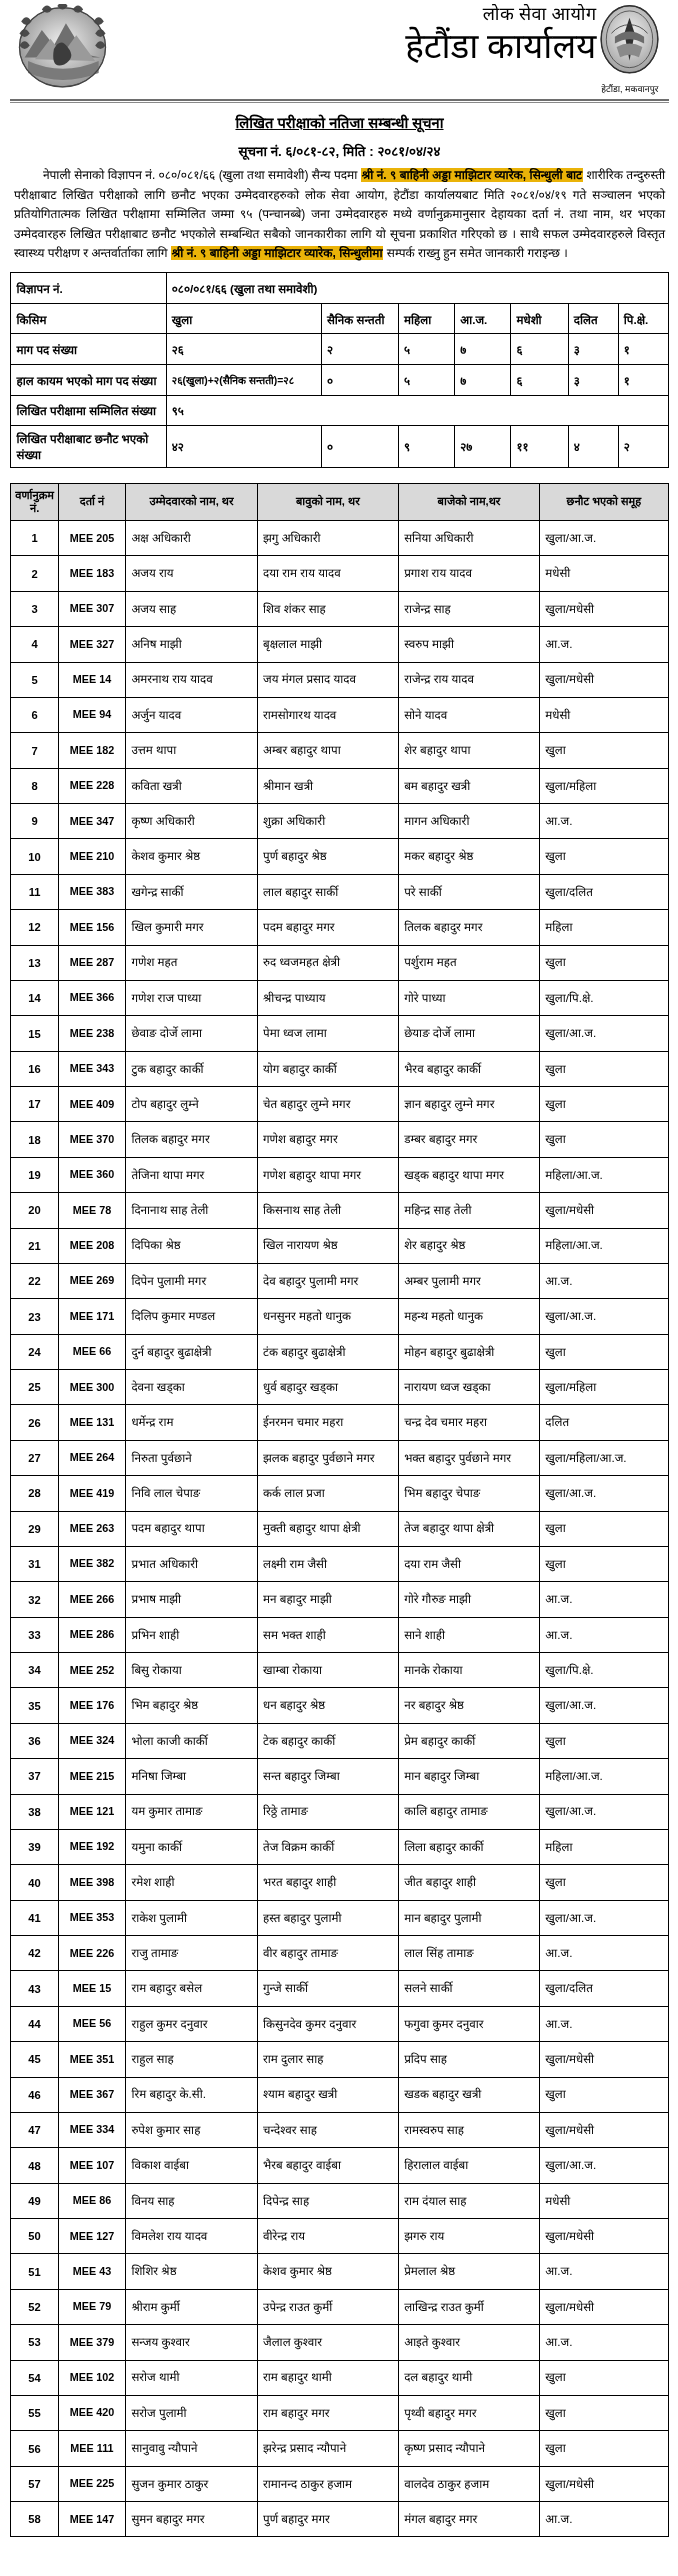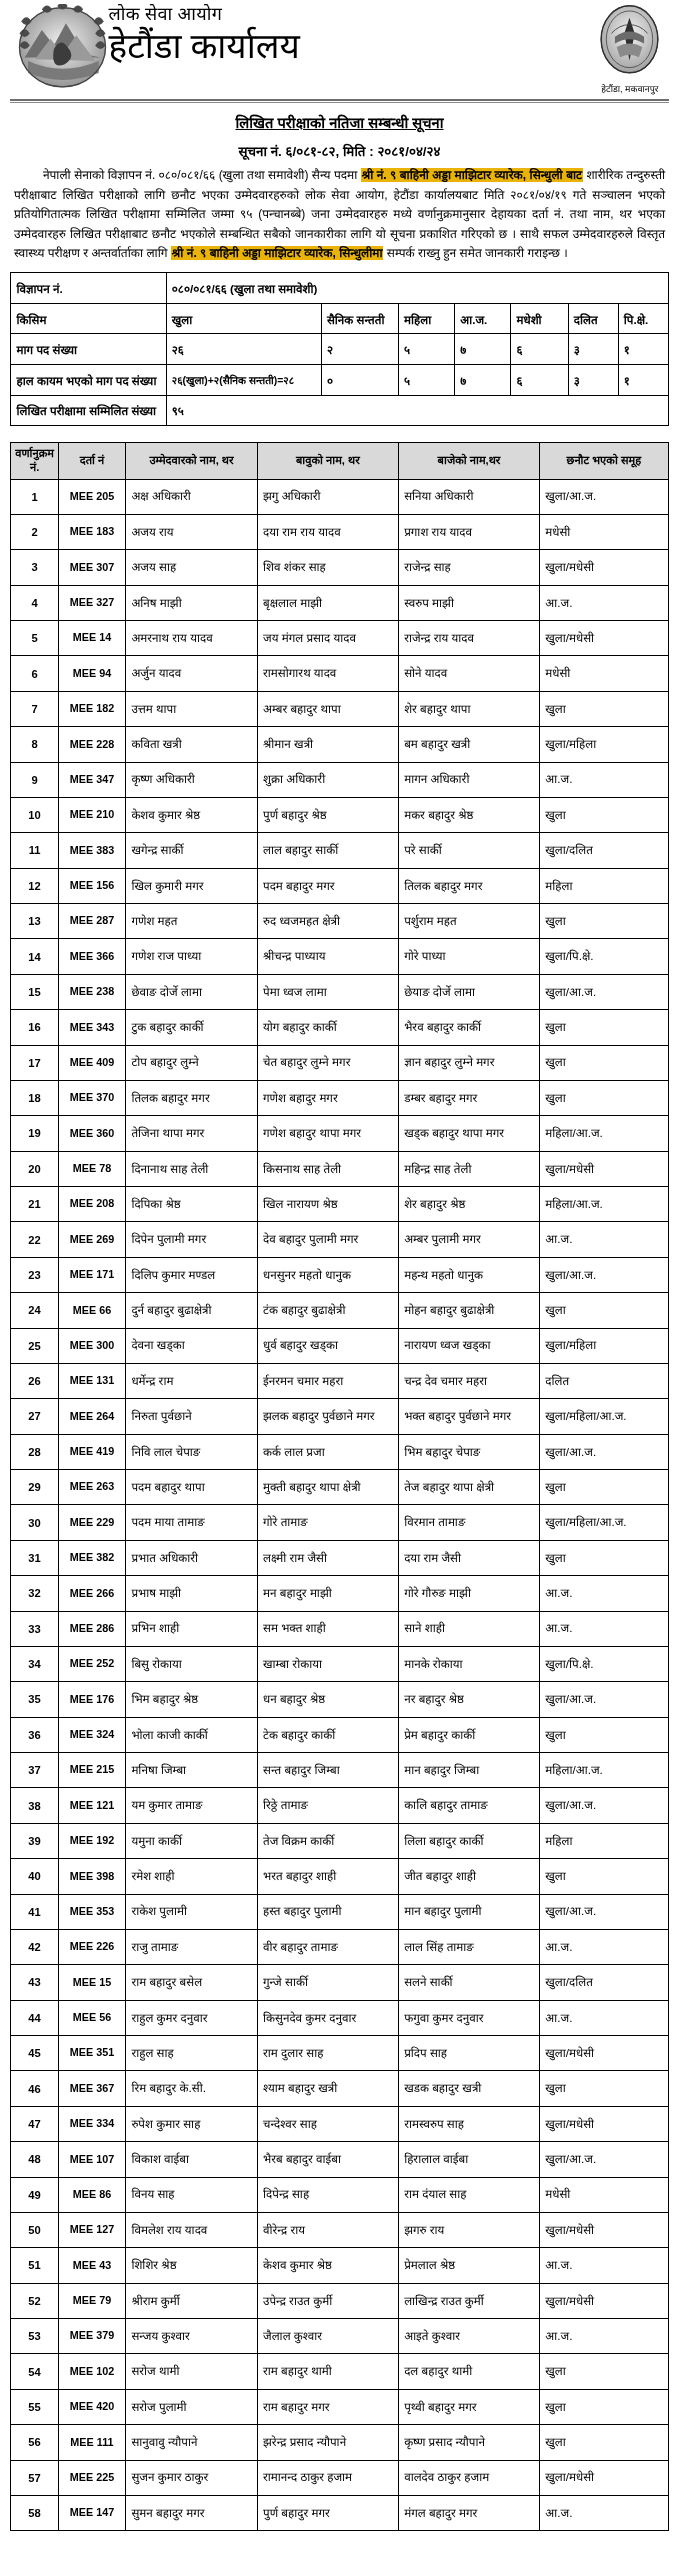--- a/index.html
+++ b/index.html
@@ -33,21 +33,21 @@
   }
   .emblem-left, .emblem-right {
     flex: 0 0 auto;
     display: flex;
     flex-direction: column;
     align-items: center;
   }
   .emblem-left svg { display:block; }
   .masthead-center {
     flex: 1 1 auto;
-    text-align: left;
+    text-align: right;
     padding-top: 1.7px;
   }
   .org-line {
     font-family: "Liberation Serif", "DejaVu Serif", serif;
     font-size: 18px;
     letter-spacing: 0.4px;
     line-height: 1.1;
   }
   .office-line {
     font-family: "Liberation Serif", "DejaVu Serif", serif;
@@ -283,20 +283,30 @@
         <td>५</td>
         <td>७</td>
         <td>६</td>
         <td>३</td>
         <td>१</td>
       </tr>
       <tr>
         <td class="lbl">लिखित परीक्षामा सम्मिलित संख्या</td>
         <td colspan="7">९५</td>
       </tr>
+      <tr>
+        <td class="lbl">लिखित परीक्षाबाट छनौट भएको संख्या</td>
+        <td>४२</td>
+        <td>०</td>
+        <td>९</td>
+        <td>२७</td>
+        <td>११</td>
+        <td>४</td>
+        <td>२</td>
+      </tr>
     </tbody>
   </table>
 
   <table class="main">
     <colgroup>
       <col class="k-sn">
         <col class="k-reg">
         <col class="k-nm">
       <col class="k-fa">
         <col class="k-gf">
@@ -539,28 +549,20 @@
         </tr>
         <tr>
           <td class="sn">29</td>
           <td class="reg">MEE 263</td>
           <td class="nm">पदम बहादुर थापा</td>
           <td class="fa">मुक्ती बहादुर थापा क्षेत्री</td>
           <td class="gf">तेज बहादुर थापा क्षेत्री</td>
           <td class="gr">खुला</td>
         </tr>
         <tr>
-          <td class="sn">30</td>
-          <td class="reg">MEE 229</td>
-          <td class="nm">पदम माया तामाङ</td>
-          <td class="fa">गोरे तामाङ</td>
-          <td class="gf">विरमान तामाङ</td>
-          <td class="gr">खुला/महिला/आ.ज.</td>
-        </tr>
-        <tr>
           <td class="sn">31</td>
           <td class="reg">MEE 382</td>
           <td class="nm">प्रभात अधिकारी</td>
           <td class="fa">लक्ष्मी राम जैसी</td>
           <td class="gf">दया राम जैसी</td>
           <td class="gr">खुला</td>
         </tr>
         <tr>
           <td class="sn">32</td>
           <td class="reg">MEE 266</td>

